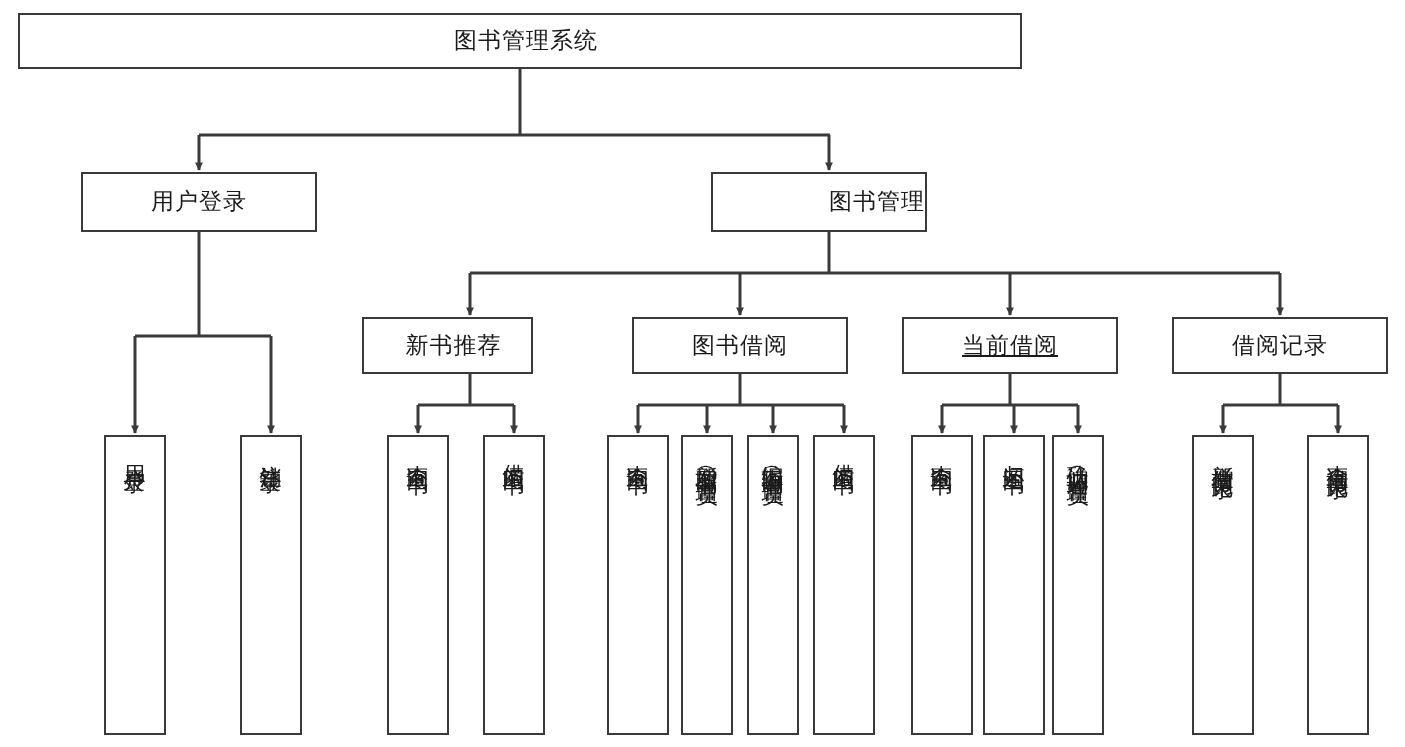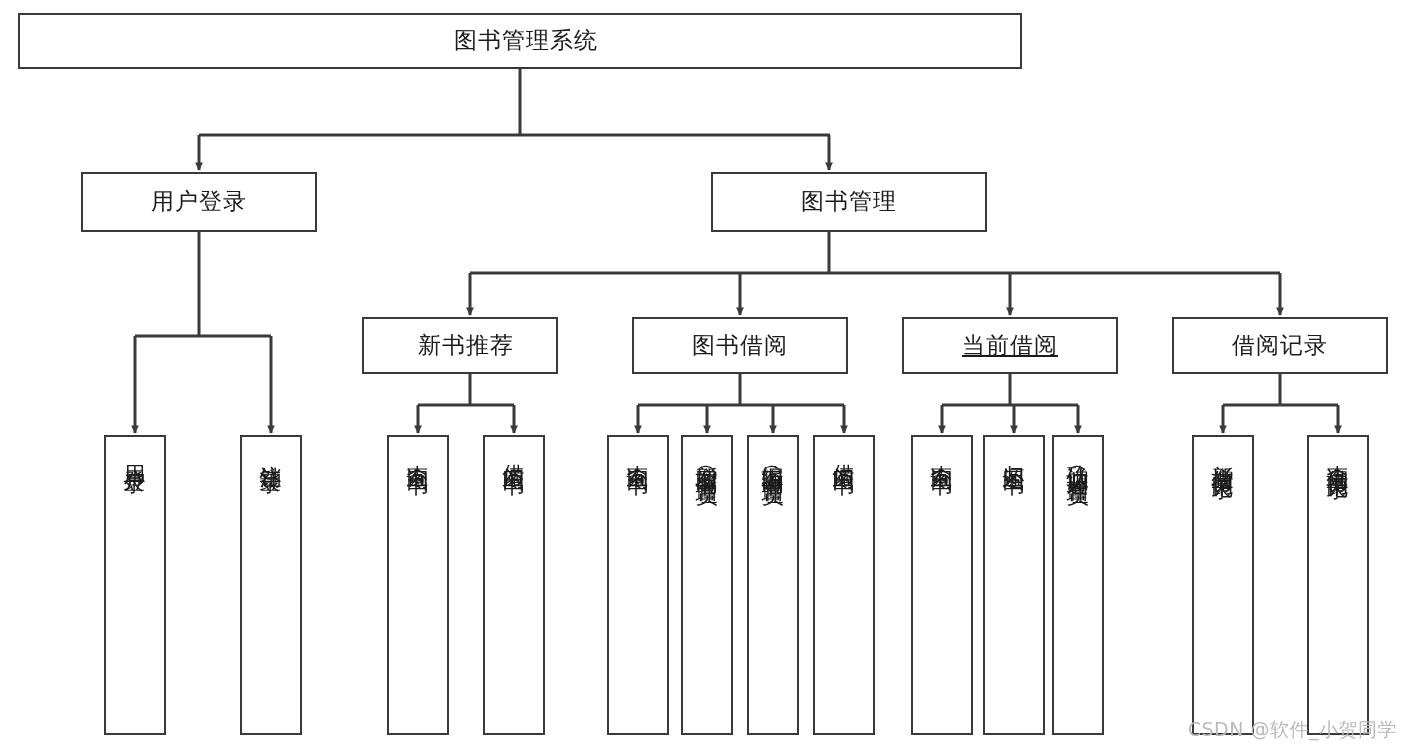--- a/index.html
+++ b/index.html
@@ -126,25 +126,25 @@
     </g>
   </svg>
 
   <div class="node horizontal" style="left: 18px; top: 13px; width: 1004px; height: 56px; border-color: rgb(58, 58, 58); color: rgb(27, 27, 27); padding-left: 12px;">
     <span class="node-label">图书管理系统</span>
   </div>
 
   <div class="node horizontal" style="left: 81px; top: 172px; width: 236px; height: 60px; border-color: rgb(58, 58, 58); color: rgb(27, 27, 27);">
     <span class="node-label">用户登录</span>
   </div>
-  <div class="node horizontal" style="left: 711px; top: 172px; width: 276px; height: 60px; border-color: rgb(58, 58, 58); color: rgb(27, 27, 27);">
+  <div class="node horizontal" style="left: 711px; top: 172px; width: 216px; height: 60px; border-color: rgb(58, 58, 58); color: rgb(27, 27, 27); justify-content: flex-end;">
     <span class="node-label">图书管理</span>
   </div>
 
-  <div class="node horizontal" style="left: 362px; top: 317px; width: 196px; height: 57px; border-color: rgb(58, 58, 58); color: rgb(27, 27, 27); padding-left: 12px;">
+  <div class="node horizontal" style="left: 362px; top: 317px; width: 171px; height: 57px; border-color: rgb(58, 58, 58); color: rgb(27, 27, 27); padding-left: 12px;">
     <span class="node-label">新书推荐</span>
   </div>
   <div class="node horizontal" style="left: 632px; top: 317px; width: 216px; height: 57px; border-color: rgb(58, 58, 58); color: rgb(27, 27, 27);">
     <span class="node-label">图书借阅</span>
   </div>
   <div class="node horizontal" style="left: 902px; top: 317px; width: 216px; height: 57px; border-color: rgb(58, 58, 58); color: rgb(27, 27, 27); text-decoration: underline;">
     <span class="node-label">当前借阅</span>
   </div>
   <div class="node horizontal" style="left: 1172px; top: 317px; width: 216px; height: 57px; border-color: rgb(58, 58, 58); color: rgb(27, 27, 27); justify-content: center;">
     <span class="node-label">借阅记录</span>
@@ -183,15 +183,14 @@
   <div class="node vertical" style="left: 1052px; top: 435px; width: 52px; height: 300px; border-color: rgb(58, 58, 58); color: rgb(27, 27, 27);">
     <span class="node-label">确认归还（管理员）</span>
   </div>
   <div class="node vertical" style="left: 1192px; top: 435px; width: 62px; height: 300px; border-color: rgb(58, 58, 58); color: rgb(27, 27, 27);">
     <span class="node-label">新增借阅记录</span>
   </div>
   <div class="node vertical" style="left: 1307px; top: 435px; width: 62px; height: 300px; border-color: rgb(58, 58, 58); color: rgb(27, 27, 27);">
     <span class="node-label">查询借阅记录</span>
   </div>
 
-  <div class="watermark" style="color: rgb(185, 185, 185);">CSDN @软件_小贺同学</div>
 
 </div>
 
 </body></html>

